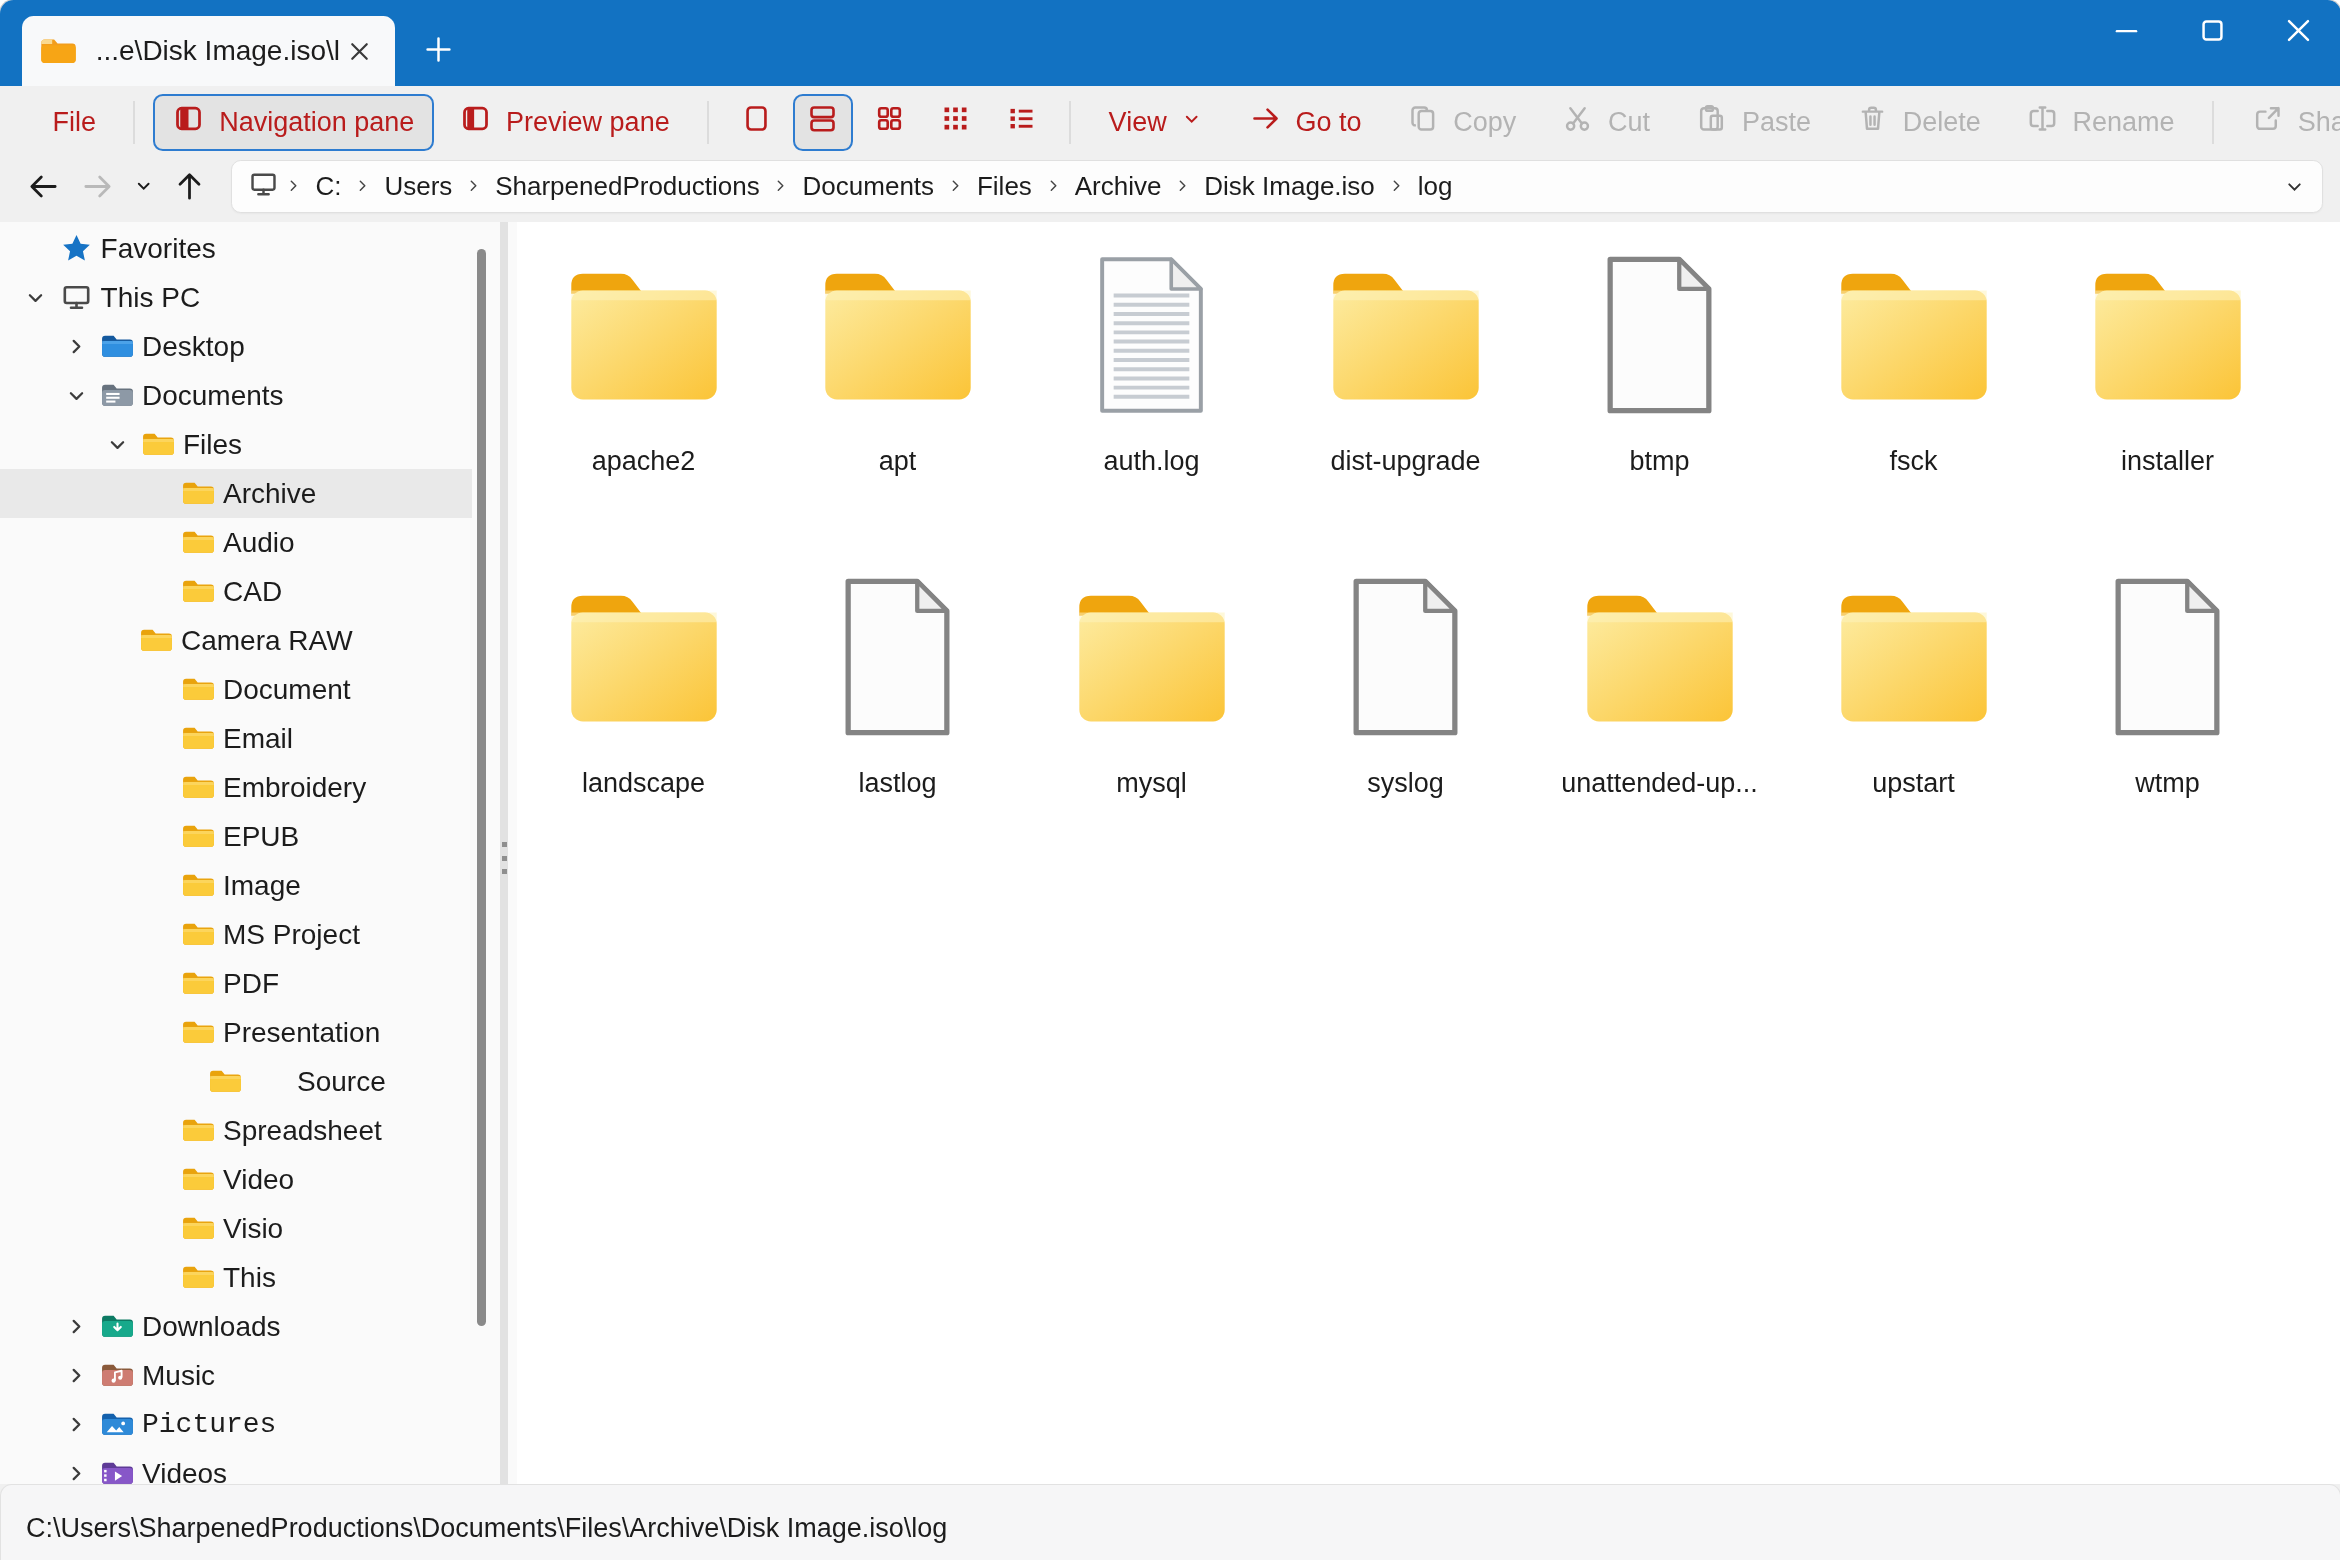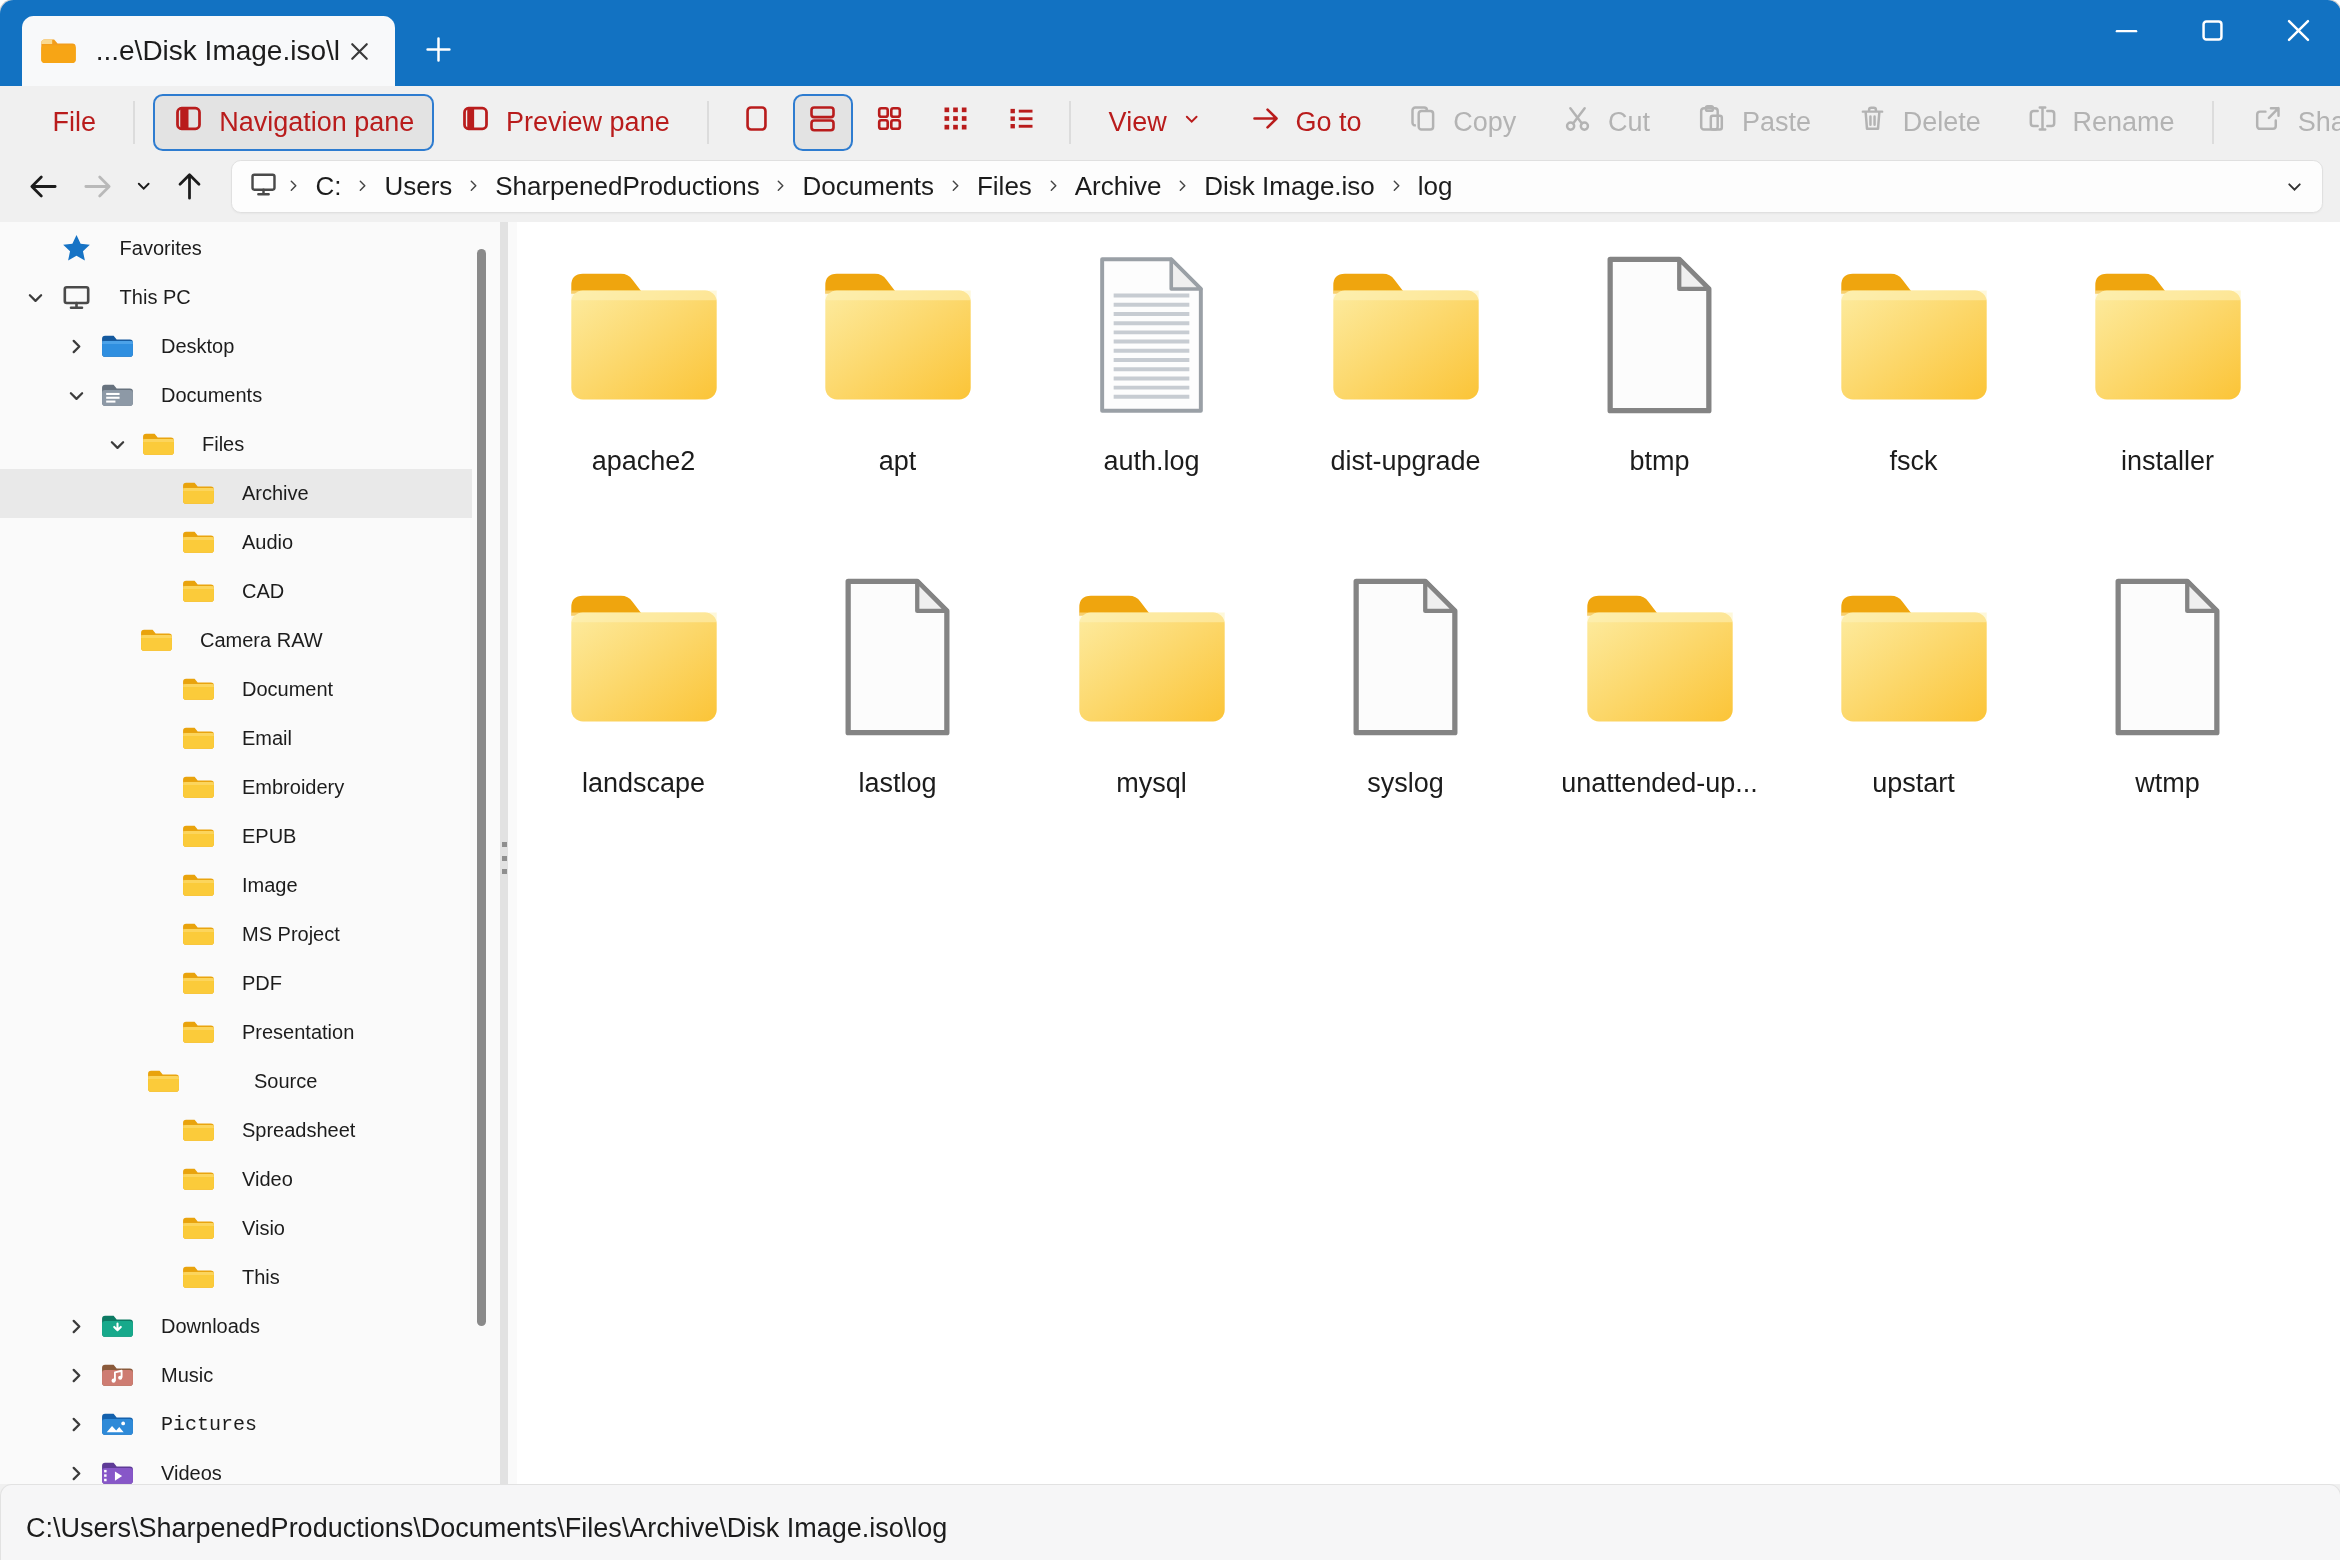--- a/index.html
+++ b/index.html
@@ -36,21 +36,21 @@
   .crumb-sep { display:flex; align-items:center; margin:0 3.9px; color:#444; }
   .addr-drop { margin-left:auto; color:#333; display:flex; align-items:center; cursor:pointer; }
 
   
   .main { display:flex; height:1262px; background:#fff; }
   .sidebar { width:472px; background:#FAFAFA; overflow:hidden; padding-top:2px; }
   .trow { height:49px; display:flex; align-items:center; cursor:pointer; }
   .trow.selected { background:#E9E9E9; }
   .chev { width:39px; height:39px; display:flex; align-items:center; justify-content:center; color:#3c3c3c; flex:0 0 auto; }
   .ticon { width:43px; height:39px; display:flex; align-items:center; justify-content:center; flex:0 0 auto; }
-  .tlabel { font-size:20px; margin-left:22px; white-space:nowrap; }
+  .tlabel { font-size:28px; margin-left:3px; white-space:nowrap; }
   .sidebar-scroll { width:19.5px; background:#FAFAFA; position:relative; }
   .sthumb { position:absolute; left:4.9px; width:8.8px; top:27px; height:1077px; background:#8A8A8A; border-radius:4.9px; }
   .splitter { width:25px; background:#FAFAFA; position:relative; cursor:col-resize; }
   .splitter .bar { position:absolute; left:8.8px; top:0; bottom:0; width:7.8px; background:#E2E2E2; }
   .splitter .dots { position:absolute; left:10.7px; top:620px; display:flex; flex-direction:column; gap:8.8px; }
   .splitter .dots i { width:4.9px; height:4.9px; background:#8f8f8f; display:block; }
 
   .content { flex:1; background:#fff; padding:15.6px 0 0 0; }
   .grid { display:grid; grid-template-columns:repeat(7, 254px); }
   .gitem { width:254px; height:322px; display:flex; flex-direction:column; align-items:center; cursor:pointer; border-radius:7.8px; }
@@ -540,21 +540,21 @@
     <span class="ticon">
             <svg viewBox="0 0 34 28" width="35" height="29">
               <path d="M2 6.5Q2 3.5 5 3.5h8.2l3 3.6H29q3 0 3 3V21q0 3-3 3H5q-3 0-3-3z" fill="#E9A30C"></path>
               <rect x="2" y="8.6" width="30" height="15.4" rx="3" fill="#FBCB3A"></rect>
               <path d="M2 8.6h30v3H2z" fill="#FCD96B" opacity="0.7"></path>
             </svg>
           </span>
     <span class="tlabel">Presentation</span>
   </div>
 
-  <div class="trow" style="padding-left: 56px; gap: 47px;">
+  <div class="trow" style="padding-left: 118px; gap: 47px;">
     <span class="chev"></span>
     <span class="ticon">
             <svg viewBox="0 0 34 28" width="35" height="29">
               <path d="M2 6.5Q2 3.5 5 3.5h8.2l3 3.6H29q3 0 3 3V21q0 3-3 3H5q-3 0-3-3z" fill="#E9A30C"></path>
               <rect x="2" y="8.6" width="30" height="15.4" rx="3" fill="#FBCB3A"></rect>
               <path d="M2 8.6h30v3H2z" fill="#FCD96B" opacity="0.7"></path>
             </svg>
           </span>
     <span class="tlabel">Source</span>
   </div>

